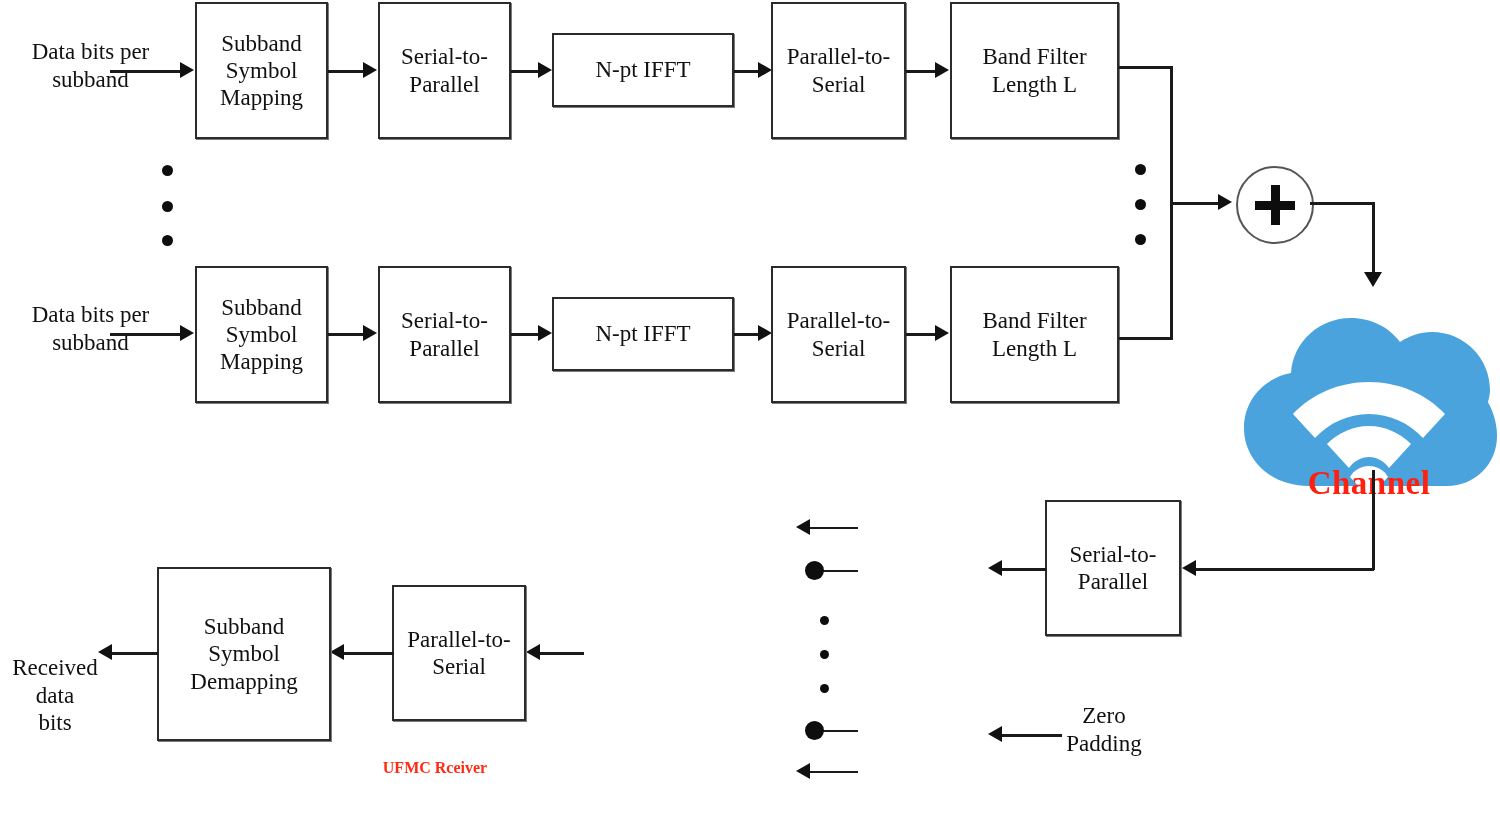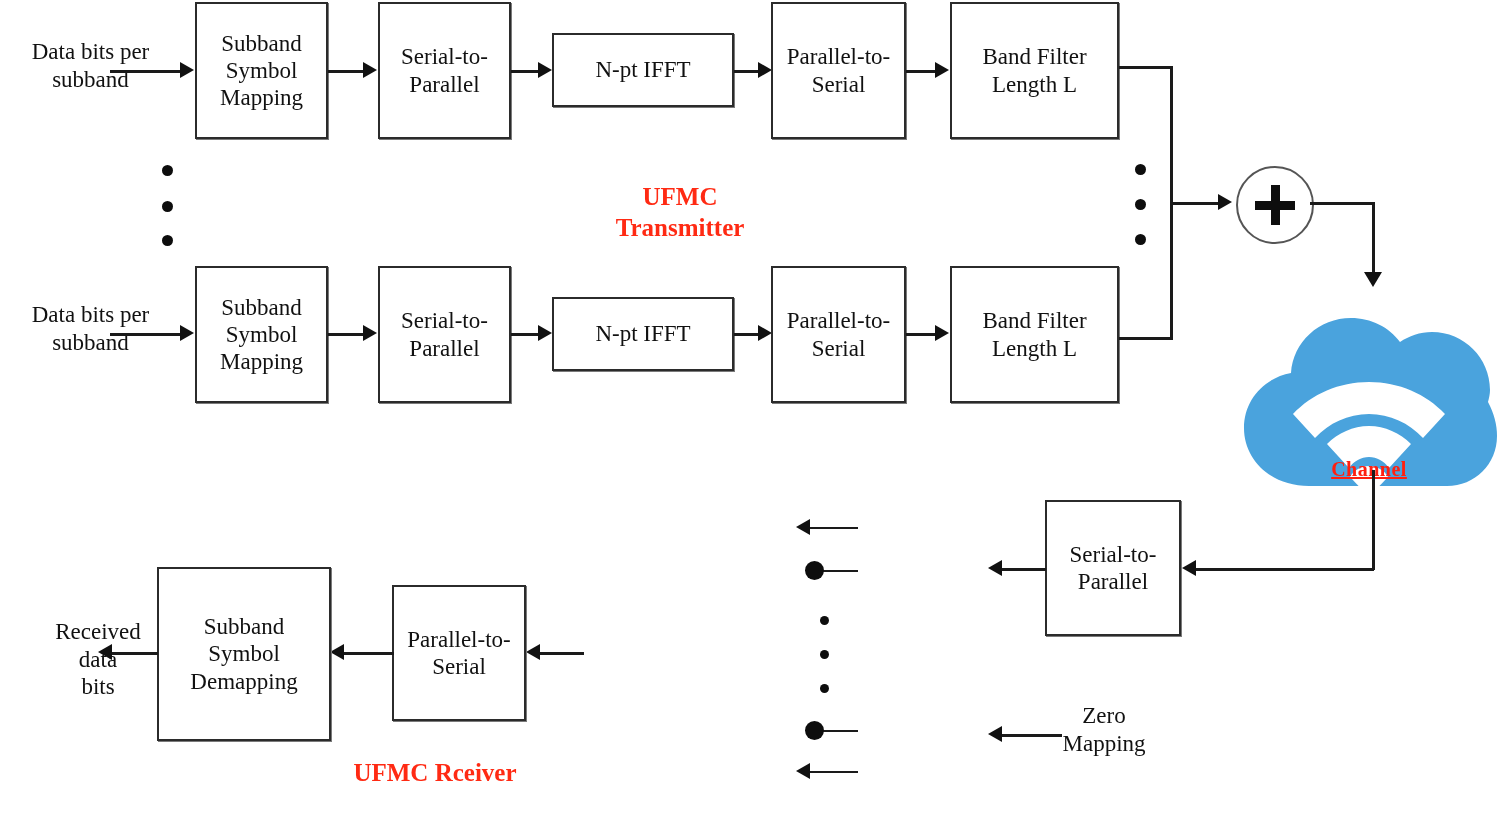--- a/index.html
+++ b/index.html
@@ -182,22 +182,20 @@
   <div class="v-line" style="left:1170px;top:66px;height:273px;"></div>
 
   <div class="dot md" style="left:162px;top:165px;"></div>
   <div class="dot md" style="left:162px;top:201px;"></div>
   <div class="dot md" style="left:162px;top:235px;"></div>
 
   <div class="dot md" style="left:1135px;top:164px;"></div>
   <div class="dot md" style="left:1135px;top:199px;"></div>
   <div class="dot md" style="left:1135px;top:234px;"></div>
 
-  <div class="redlbl" style="left: 575px; top: 182px; width: 210px; font-size: 25px; white-space: pre-line;">UFMC
-Transmitter</div>
 
   <div class="h-line" style="left:1170px;top:202px;width:54px;"></div>
   <div class="arr r" style="left:1218px;top:194px;"></div>
 
   <div class="sum" style="left:1236px;top:166px;width:74px;height:74px;">
     <div class="plus-h"></div>
     <div class="plus-v"></div>
   </div>
 
   <div class="h-line" style="left:1310px;top:202px;width:64px;"></div>
@@ -232,40 +230,40 @@
                  C139 167 146 171 151 178
                  L173 154
                  C162 143 147 136 131 136 Z"></path>
         <path d="M131 176
                  C123 176 116 180 112 187
                  L131 207
                  L150 187
                  C146 180 139 176 131 176 Z"></path>
       </g>
     </svg>
-    <div class="cloud-label" style="top:168px;left:0;font-size:20px;text-decoration:underline;">Channel</div>
+    <div class="cloud-label" style="top:175px;left:0;font-size:33px;">Channel</div>
   </div>
 
   <div class="v-line" style="left:1372px;top:470px;height:100px;"></div>
   <div class="h-line" style="left:1196px;top:568px;width:178px;"></div>
   <div class="arr l" style="left:1182px;top:560px;"></div>
 
   <div class="blk" style="left:1045px;top:500px;width:136px;height:136px;">
     <span style="white-space: pre-line;">Serial-to-
 Parallel</span>
   </div>
 
   <div class="h-line" style="left:1000px;top:568px;width:46px;"></div>
   <div class="arr l" style="left:988px;top:560px;"></div>
 
 
   <div class="h-line" style="left:1000px;top:734px;width:62px;"></div>
   <div class="arr l" style="left:988px;top:726px;"></div>
   <div class="lbl" style="left: 1044px; top: 702px; width: 120px; white-space: pre-line;">Zero
-Mapping</div>
+Padding</div>
 
 
   <div class="h-line thin" style="left:806px;top:527px;width:52px;"></div>
   <div class="arr l" style="left:796px;top:519px;"></div>
 
   <div class="h-line thin" style="left:822px;top:570px;width:36px;"></div>
   <div class="dot lg" style="left:805px;top:561px;"></div>
 
   <div class="h-line thin" style="left:822px;top:730px;width:36px;"></div>
   <div class="dot lg" style="left:805px;top:721px;"></div>
@@ -289,18 +287,18 @@
   <div class="arr l" style="left:330px;top:644px;"></div>
 
   <div class="blk" style="left:157px;top:567px;width:174px;height:174px;">
     <span style="white-space: pre-line;">Subband
 Symbol
 Demapping</span>
   </div>
 
   <div class="h-line" style="left:112px;top:652px;width:46px;"></div>
   <div class="arr l" style="left:98px;top:644px;"></div>
-  <div class="lbl" style="left: 0px; top: 618px; width: 110px; white-space: pre-line; padding-left: 43px;">Received data
+  <div class="lbl" style="left: 0px; top: 654px; width: 110px; white-space: pre-line;">Received data
 bits</div>
 
-  <div class="redlbl" style="left: 335px; top: 758px; width: 200px; font-size: 25px; white-space: pre-line;">UFMC Rceiver</div>
+  <div class="redlbl" style="left: 335px; top: 758px; width: 200px; font-size: 16px; white-space: pre-line;">UFMC Rceiver</div>
 
 </div>
 
 </body></html>

